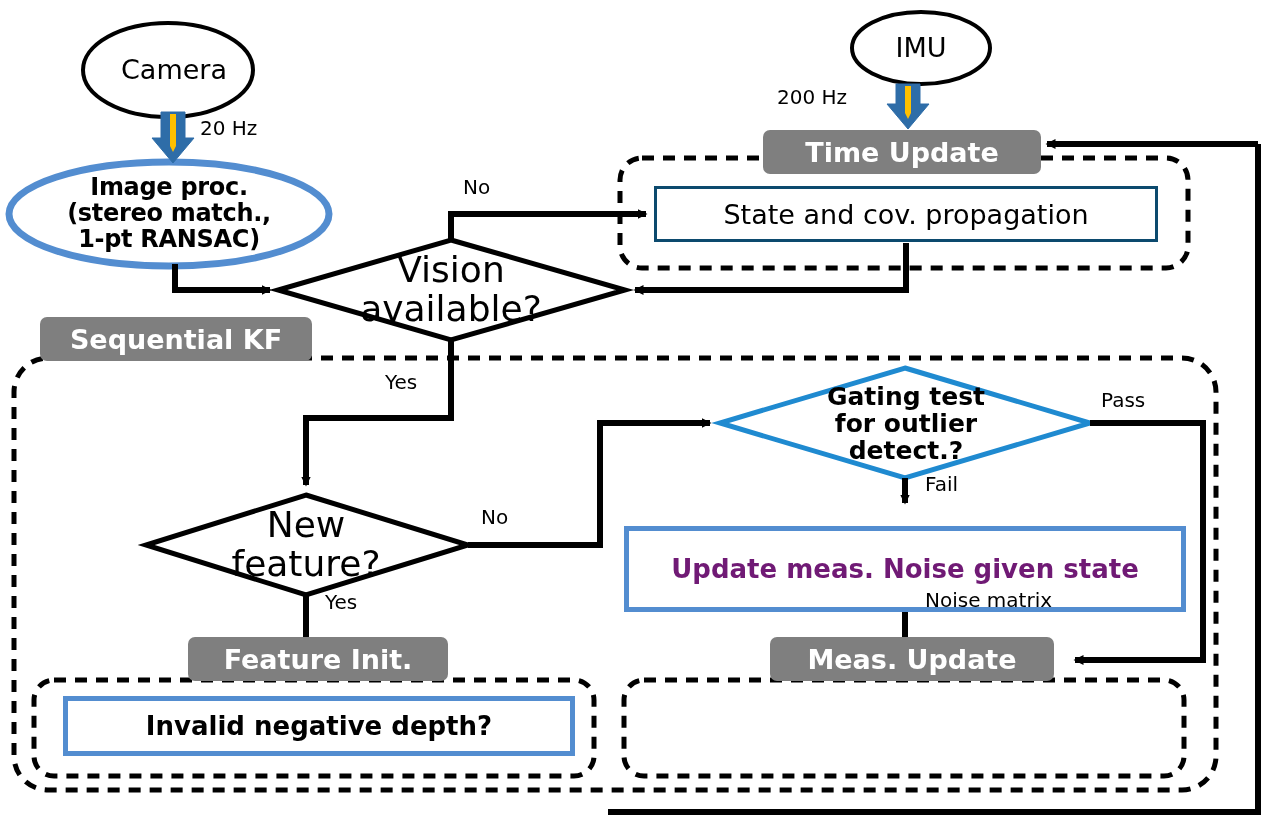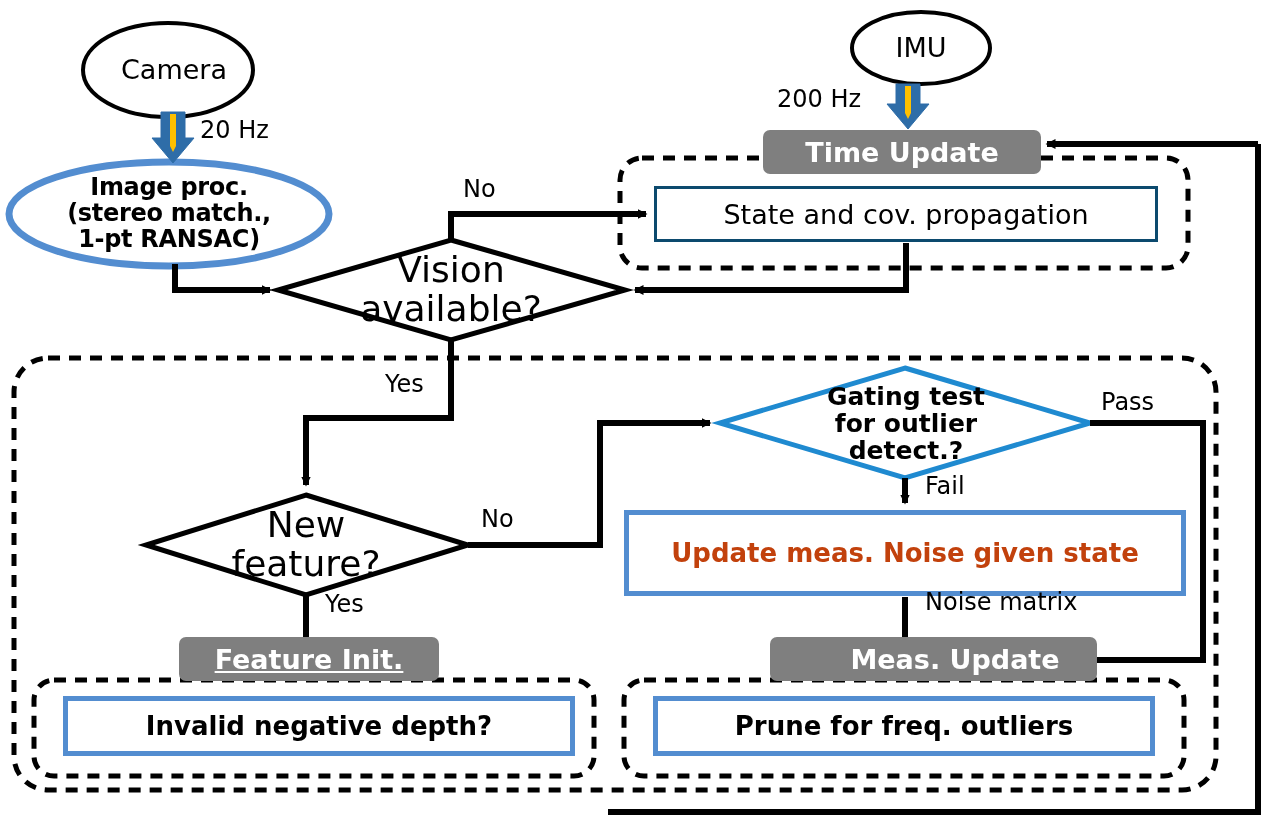--- a/index.html
+++ b/index.html
@@ -77,26 +77,27 @@
   }
   .procbox.plain {
     border: 3px solid #0c4a6e;
   }
   .procbox.blue {
     border: 5px solid #538dd0;
     font-weight: bold;
     font-size: 26px;
   }
   .procbox.blue.red-text {
-    color: #c2410c;
+    color: #701a75;
+    margin-top: 16px;
   }
 
   .edge-label {
     position: absolute;
-    font-size: 24px;
+    font-size: 20px;
     color: #000000;
     white-space: nowrap;
   }
 </style>
 </head>
 <body>
 
 <div id="canvas">
 
   <svg id="wires" viewBox="0 0 1284 824">
@@ -169,20 +170,21 @@
   <div class="edge-label" style="left:200px; top:116px;">20 Hz</div>
   <div class="edge-label" style="left:777px; top:85px;">200 Hz</div>
 
   <div class="banner" style="left:763px; top:130px; width:278px; height:44px;">Time Update</div>
 
   <div class="procbox plain" style="left:654px; top:186px; width:504px; height:56px;">State and cov. propagation</div>
 
   <div class="node-text diamond-label" style="left:351px; top:251px; width:200px; height:78px;">Vision
 available?</div>
 
+  <div class="banner" style="left:40px; top:317px; width:272px; height:44px;">Sequential KF</div>
 
   <div class="edge-label" style="left:463px; top:175px;">No</div>
   <div class="edge-label" style="left:385px; top:370px;">Yes</div>
 
   <div class="node-text diamond-label bold" style="left:790px; top:373px; width:232px; height:100px;">Gating test
 for outlier
 detect.?</div>
 
   <div class="edge-label" style="left:1101px; top:388px;">Pass</div>
   <div class="edge-label" style="left:925px; top:472px;">Fail</div>
@@ -190,21 +192,20 @@
   <div class="node-text diamond-label" style="left:211px; top:506px; width:190px; height:78px;">New
 feature?</div>
 
   <div class="edge-label" style="left:481px; top:505px;">No</div>
   <div class="edge-label" style="left:325px; top:590px;">Yes</div>
 
   <div class="procbox blue red-text" style="left:624px; top:510px; width:562px; height:86px;">Update meas. Noise given state</div>
 
   <div class="edge-label" style="left:925px; top:588px;">Noise matrix</div>
 
-  <div class="banner" style="left:179px; top:637px; width:260px; height:44px;text-decoration:underline;">Feature Init.</div>
-
-  <div class="banner" style="left:770px; top:637px; width:284px; height:44px;padding-left:43px;">Meas. Update</div>
+  <div class="banner" style="left:188px; top:637px; width:260px; height:44px;">Feature Init.</div>
+
+  <div class="banner" style="left:770px; top:637px; width:284px; height:44px;">Meas. Update</div>
 
   <div class="procbox blue" style="left:63px; top:696px; width:512px; height:60px;">Invalid negative depth?</div>
 
-  <div class="procbox blue" style="left:653px; top:696px; width:502px; height:60px;">Prune for freq. outliers</div>
 
 </div>
 
 </body></html>

